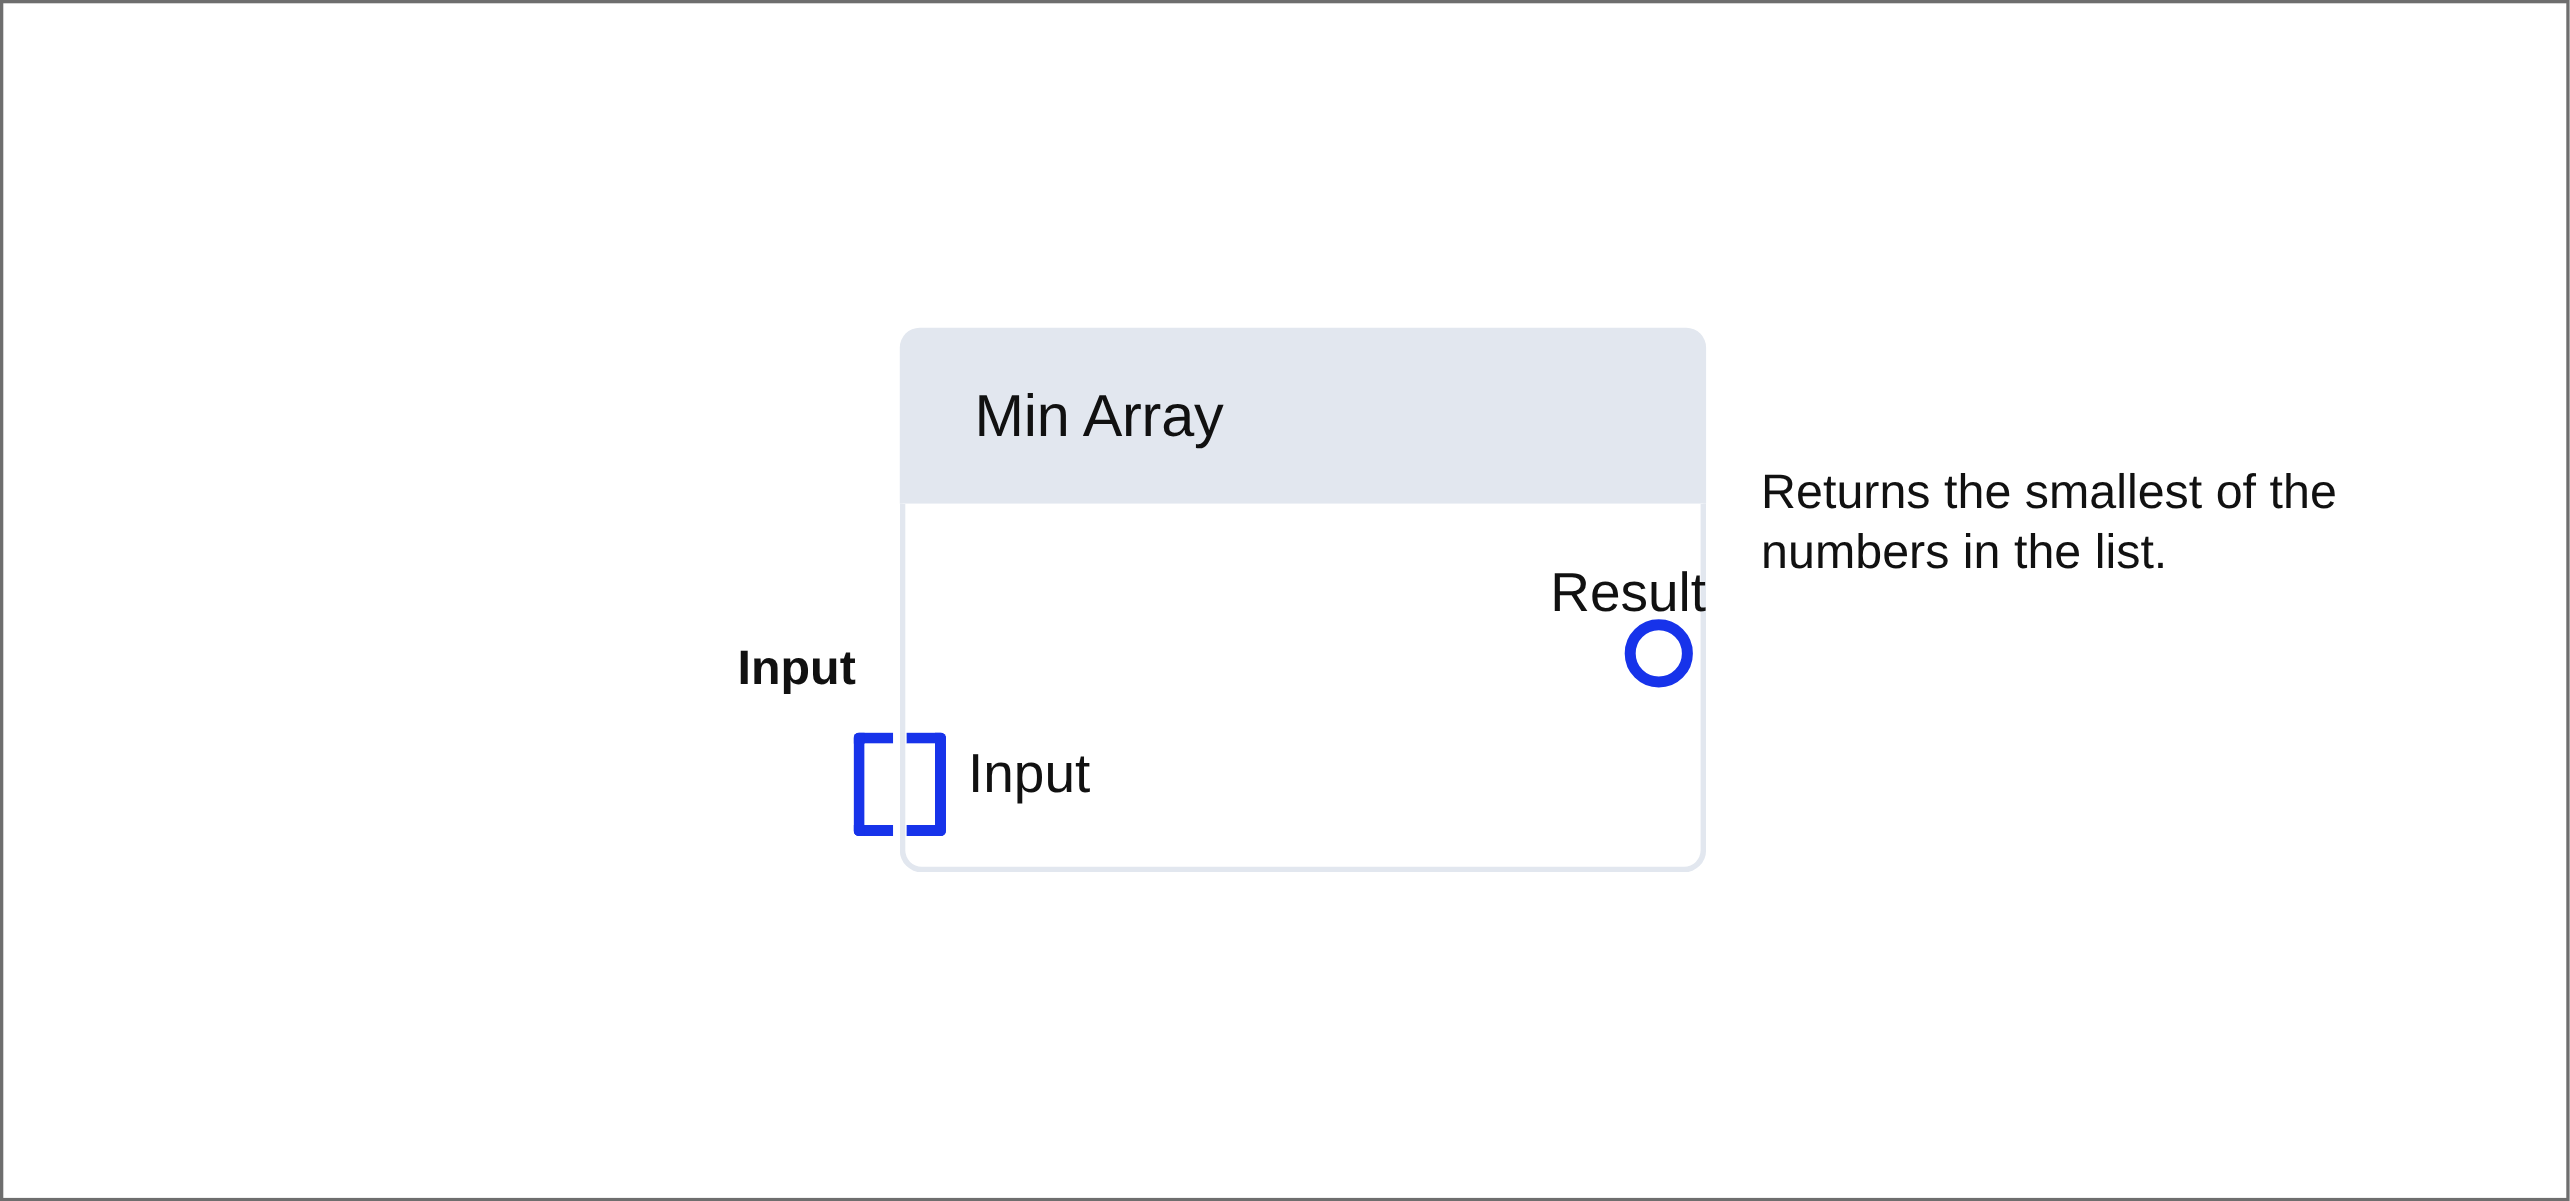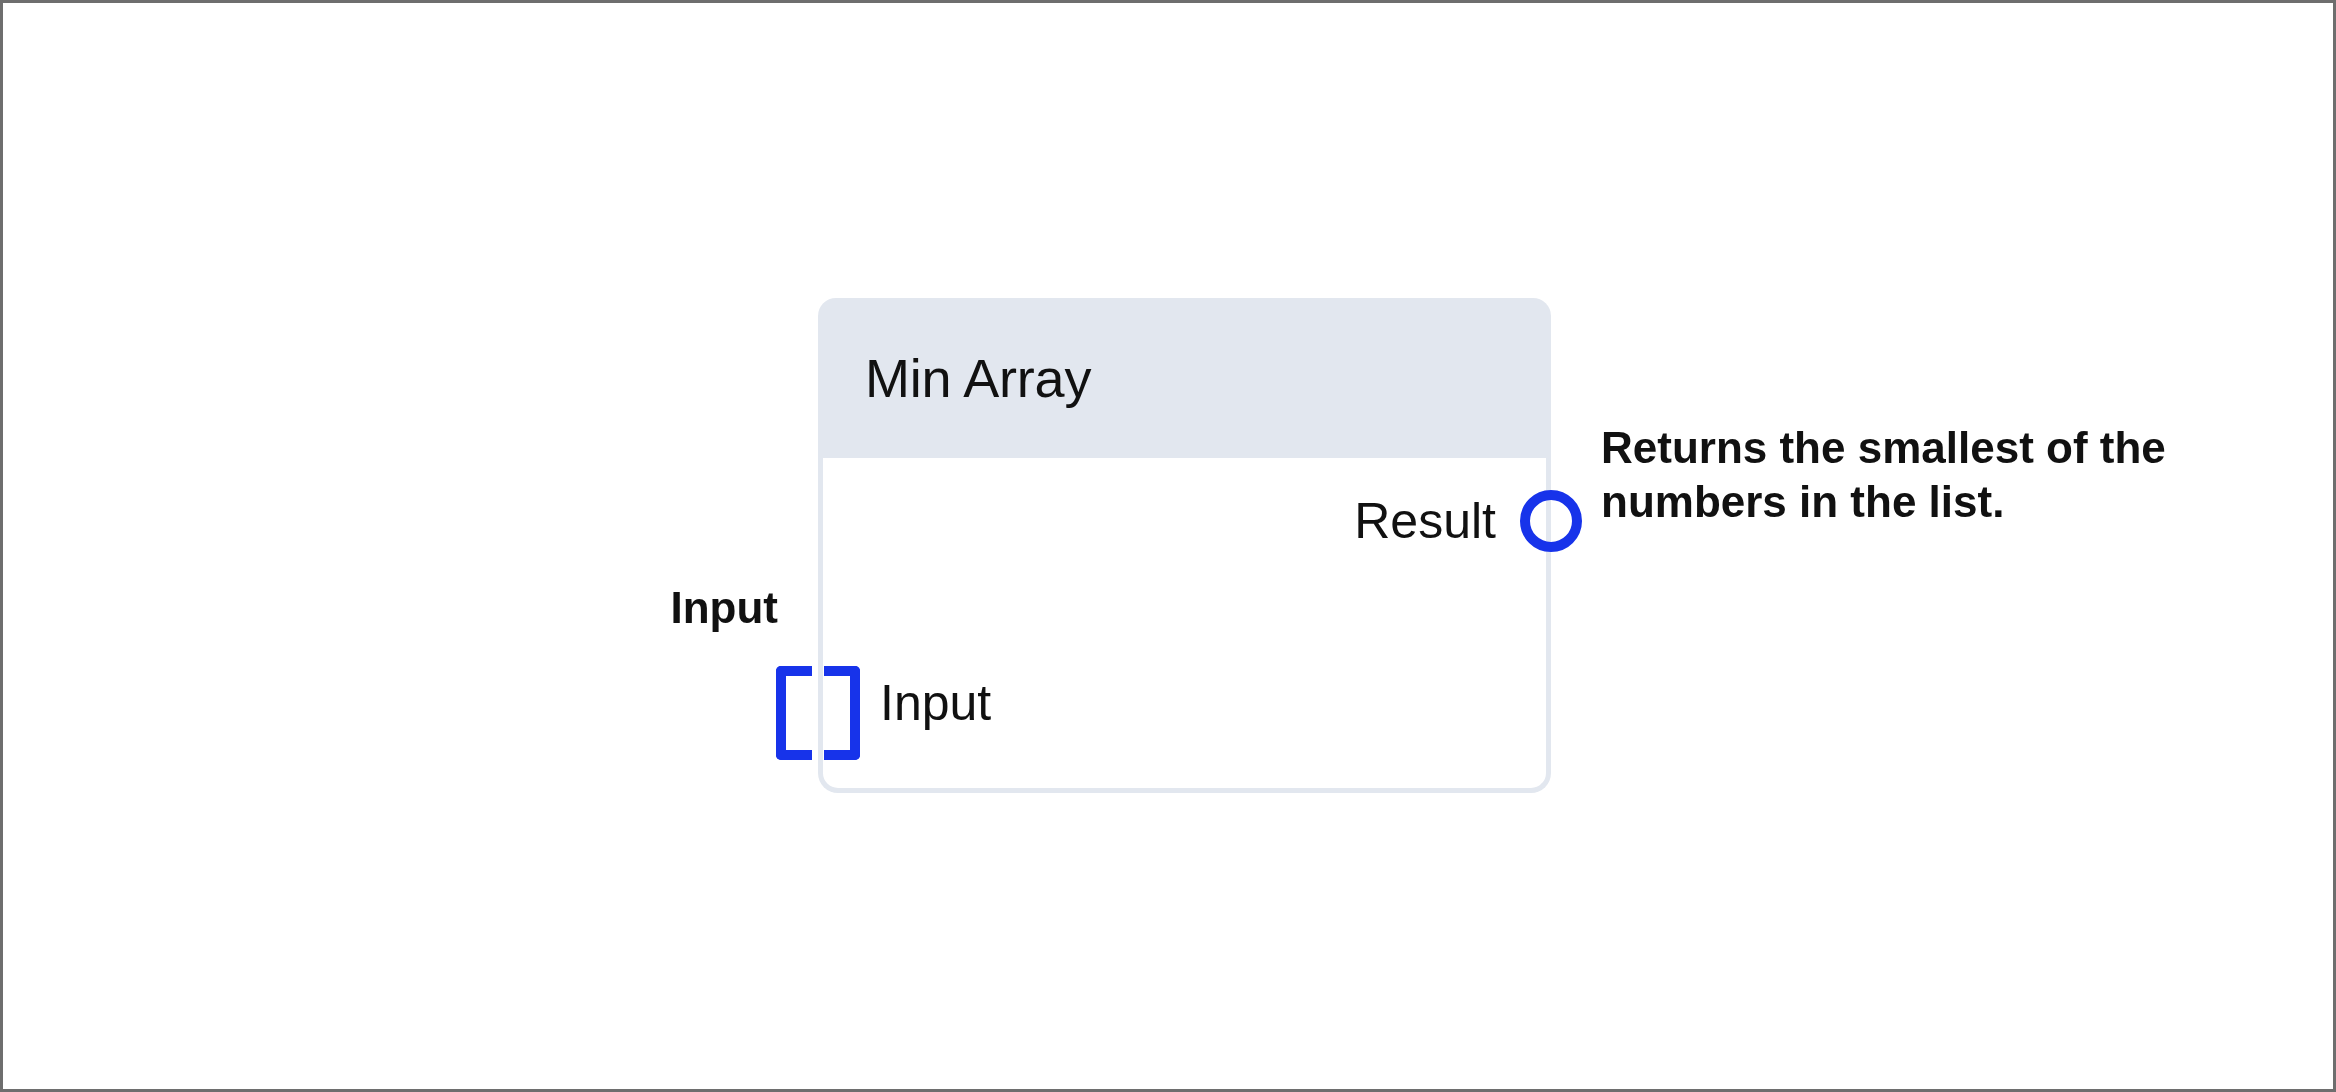--- a/index.html
+++ b/index.html
@@ -48,21 +48,21 @@
     left: 0; top: 0;
     width: 733px;
     height: 160px;
     background: #e2e7ef;
     border-radius: 18px 18px 0 0;
     display: flex;
     align-items: center;
   }
 
   .node-title {
-    margin-left: 47px;
+    margin-left: 68px;
     font-size: 54px;
     font-weight: 400;
     color: #111111;
     letter-spacing: -0.2px;
     line-height: 1;
   }
 
   .node-body {
     position: absolute;
     left: 0;
@@ -77,22 +77,22 @@
 
   
   .port-row {
     position: absolute;
     display: flex;
     align-items: center;
   }
 
   .port-row-output {
     right: 0;
-    top: 192px;          
-    flex-direction: row;
+    top: 215px;          
+    flex-direction: column;
   }
 
   .port-row-input {
     left: 0;
     top: 368px;          
     flex-direction: row;
   }
 
   .port-label {
     font-size: 50px;
@@ -152,21 +152,21 @@
     color: #111111;
   }
 
   .annotation-title {
     font-weight: 700;
     font-size: 44px;
     display: block;
   }
 
   .annotation-text {
-    font-weight: 700;
+    font-weight: 400;
     display: block;
   }
 
   .annotation-input {
     right: 1555px;     
     top: 578px;
     text-align: right;
     width: 700px;
   }
 

